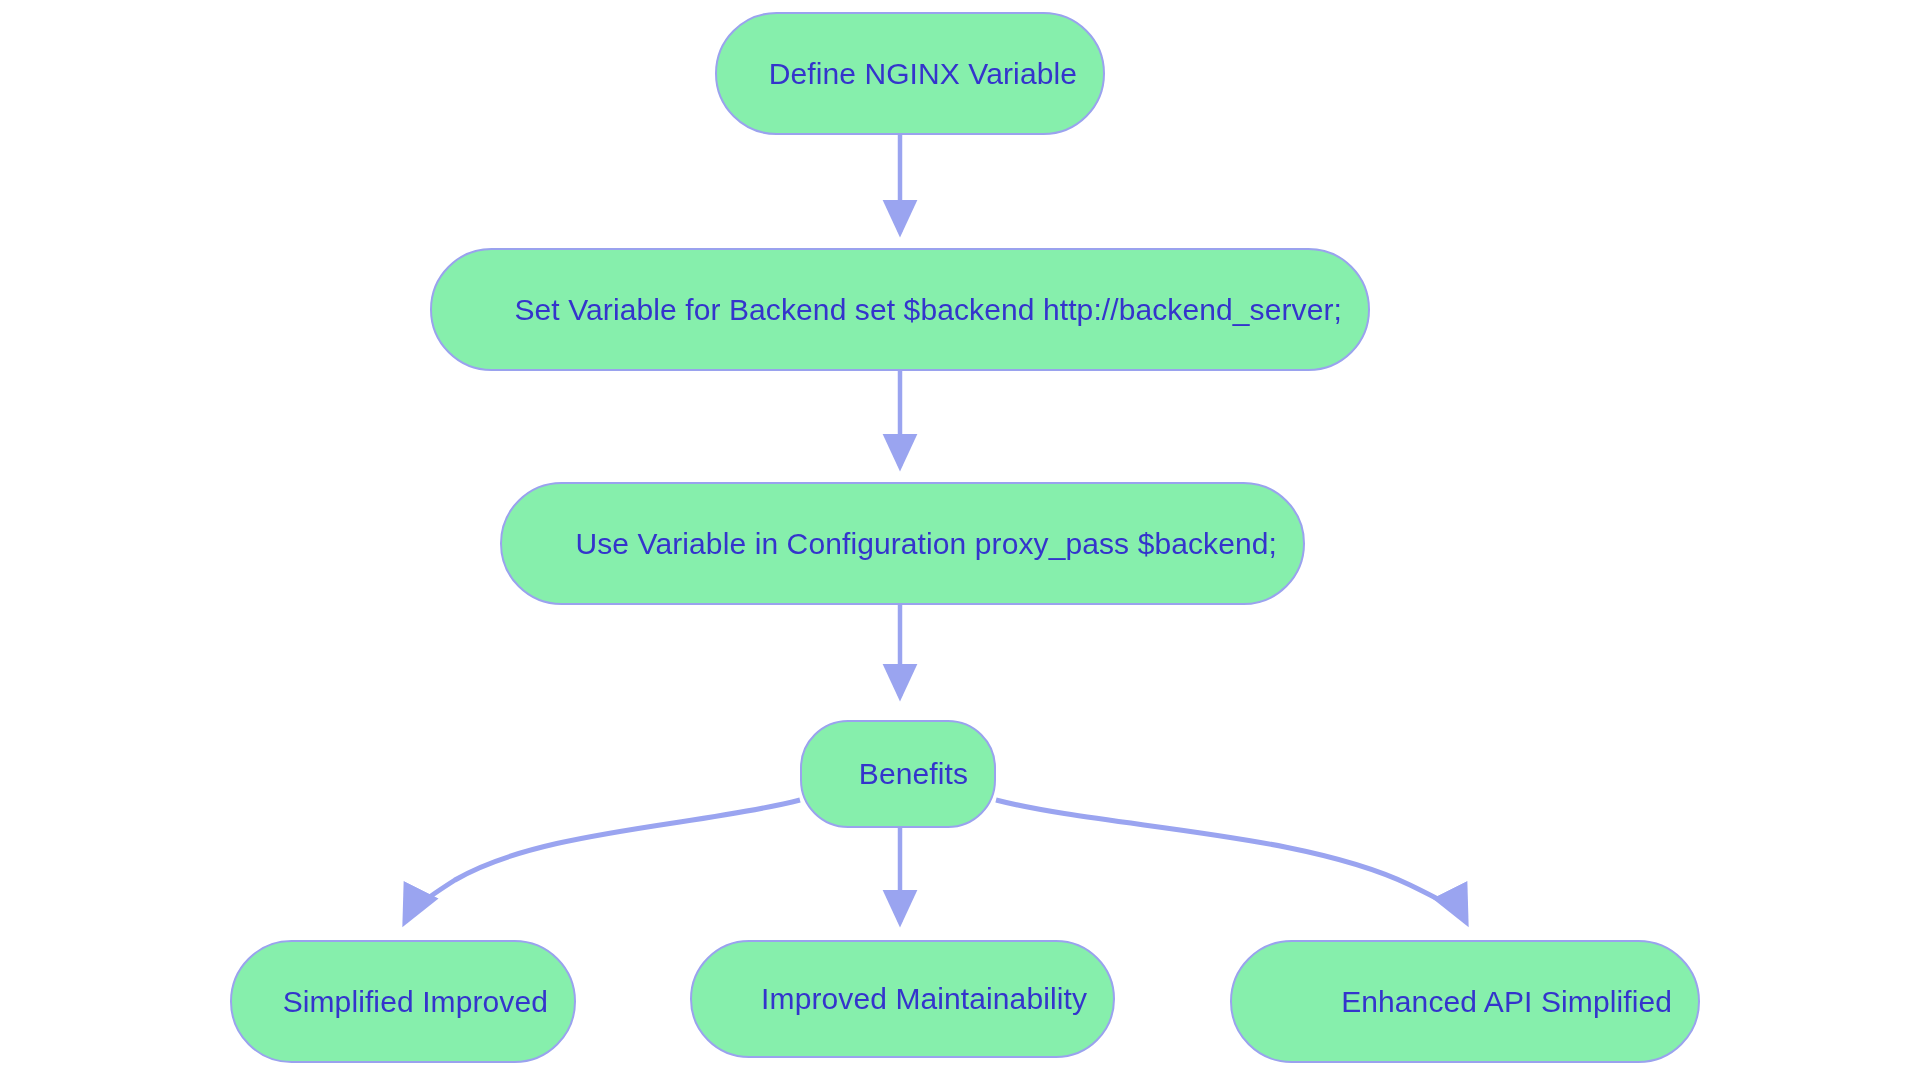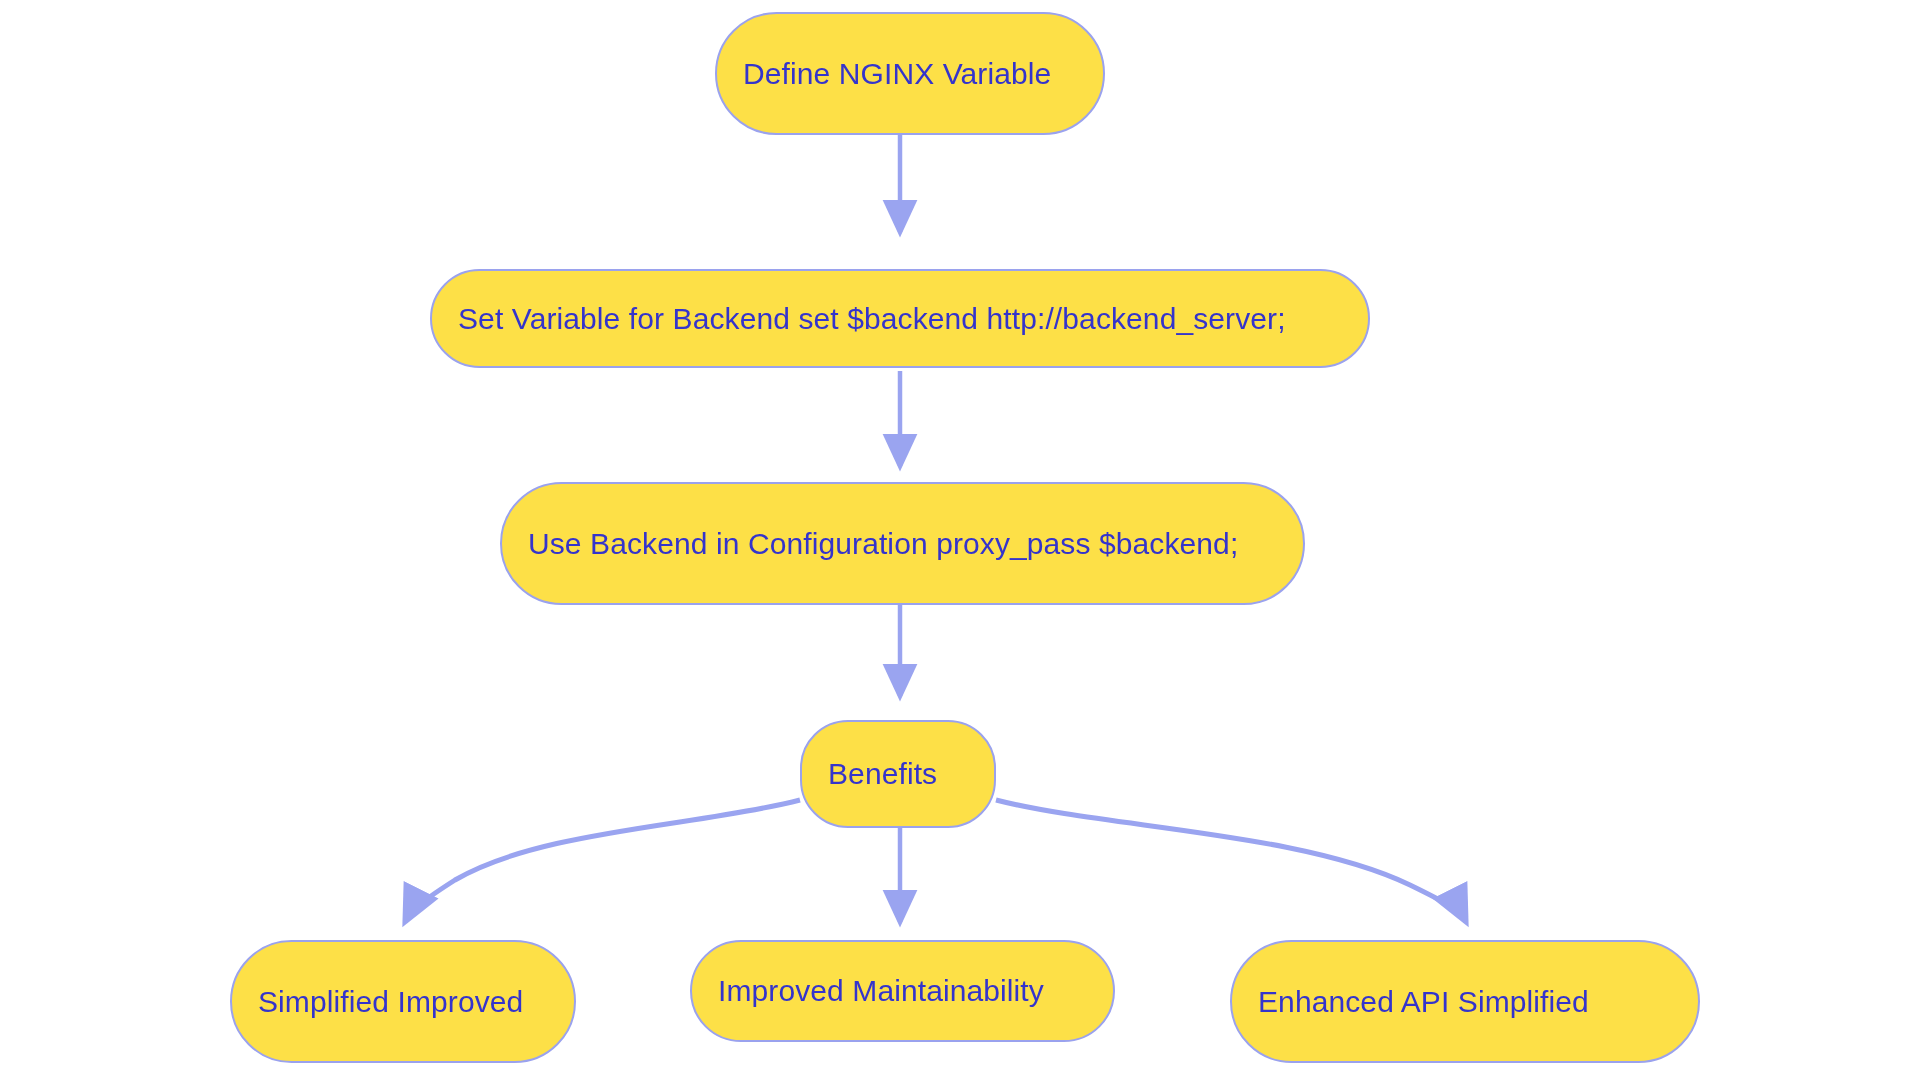--- a/index.html
+++ b/index.html
@@ -24,26 +24,26 @@
     position: absolute;
     left: 0;
     top: 0;
     width: 1920px;
     height: 1083px;
     pointer-events: none;
   }
   .flow-node {
     position: absolute;
     box-sizing: border-box;
-    background: #fde047;
+    background: #86efac;
     border: 2px solid #9aa2ee;
     border-radius: 64px;
     display: flex;
     align-items: center;
-    justify-content: flex-start;
+    justify-content: flex-end;
     text-align: center;
     color: #3434cc;
     font-size: 30px;
     font-weight: 400;
     letter-spacing: 0.1px;
     line-height: 1.2;
     padding: 0 26px;
     white-space: nowrap;
   }
   .node-label {
@@ -72,37 +72,37 @@
 
     <path d="M 900 820 L 900 922" fill="none" stroke="#9aa4f0" stroke-width="4.5" marker-end="url(#arrowhead)"></path>
 
     <path d="M 996 800 C 1105 828, 1300 832, 1410 885 C 1445 902, 1460 910, 1466 922" fill="none" stroke="#9aa4f0" stroke-width="5" marker-end="url(#arrowhead)"></path>
   </svg>
 
   <div class="flow-node" style="left:715px; top:12px; width:390px; height:123px;">
     <span class="node-label">Define NGINX Variable</span>
   </div>
 
-  <div class="flow-node" style="left:430px; top:248px; width:940px; height:99px;margin-top:21px;">
+  <div class="flow-node" style="left:430px; top:248px; width:940px; height:123px;">
     <span class="node-label">Set Variable for Backend set $backend http://backend_server;</span>
   </div>
 
   <div class="flow-node" style="left:500px; top:482px; width:805px; height:123px;">
-    <span class="node-label">Use Backend in Configuration proxy_pass $backend;</span>
+    <span class="node-label">Use Variable in Configuration proxy_pass $backend;</span>
   </div>
 
   <div class="flow-node" style="left:800px; top:712px; width:196px; height:108px; border-radius:48px;margin-top:8px;">
     <span class="node-label">Benefits</span>
   </div>
 
   <div class="flow-node" style="left:230px; top:940px; width:346px; height:123px;">
     <span class="node-label">Simplified Improved</span>
   </div>
 
-  <div class="flow-node" style="left:690px; top:940px; width:425px; height:102px;">
+  <div class="flow-node" style="left:690px; top:940px; width:425px; height:118px;">
     <span class="node-label">Improved Maintainability</span>
   </div>
 
   <div class="flow-node" style="left:1230px; top:940px; width:470px; height:123px;">
     <span class="node-label">Enhanced API Simplified</span>
   </div>
 
 </div>
 
 </body></html>

